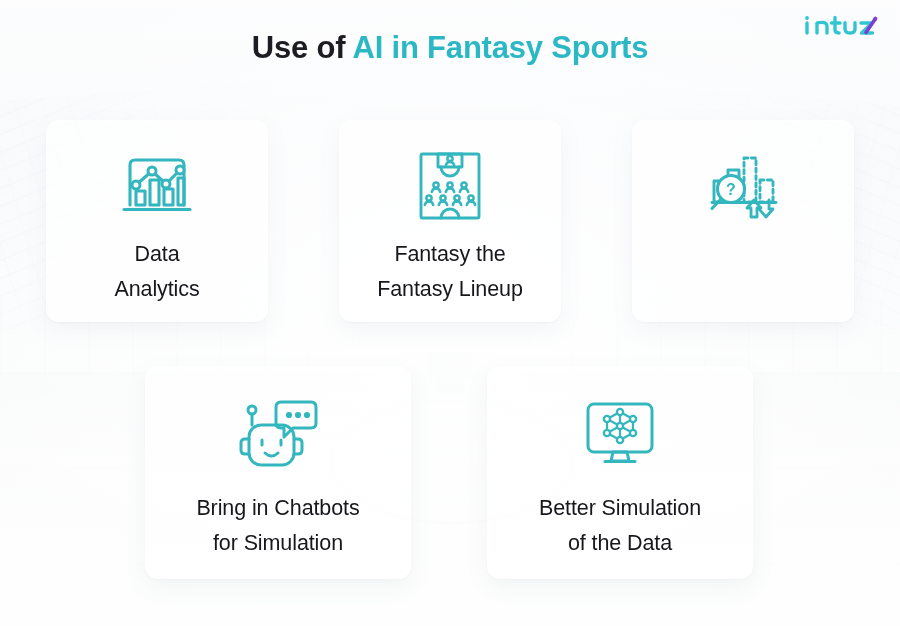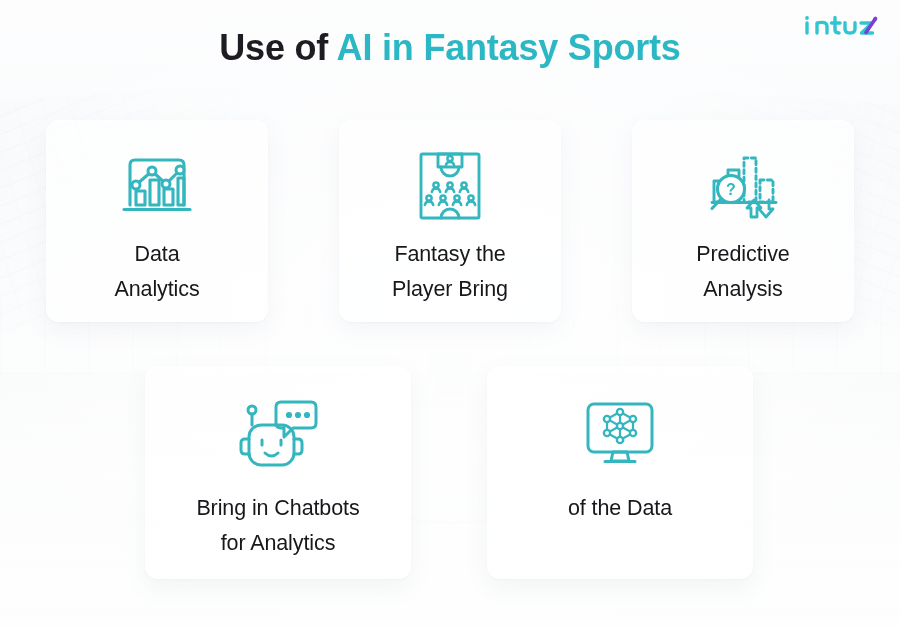--- a/index.html
+++ b/index.html
@@ -110,21 +110,21 @@
   }
   .logo svg { display: block; }
 
   
   .title {
     position: absolute;
     left: 0;
     top: 26px;
     width: 900px;
     text-align: center;
-    font-size: 36px;
+    font-size: 31px;
     font-weight: bold;
     letter-spacing: -0.2px;
     line-height: 44px;
     color: #1c1c22;
     white-space: nowrap;
   }
   .title .accent { color: #2bb8c4; }
   .title .plain { font-weight: bold; }
 
   
@@ -287,21 +287,21 @@
             <path d="M23.8 55 a4.3 4.3 0 0 1 8.4 0"></path>
           <circle cx="42" cy="48" r="2.6"></circle>
             <path d="M37.8 55 a4.3 4.3 0 0 1 8.4 0"></path>
           <circle cx="56" cy="48" r="2.6"></circle>
             <path d="M51.8 55 a4.3 4.3 0 0 1 8.4 0"></path>
         </g>
       </svg>
     </div>
     <div class="card-text">
       <div class="ln-reg">Fantasy the</div>
-      <div class="ln-bold">Player Bring</div>
+      <div class="ln-bold">Fantasy Lineup</div>
     </div>
   </div>
 
   <div class="card top" id="card-predictive">
     <div class="card-icon">
       <svg width="78" height="72" viewBox="0 0 78 72">
         <g fill="none" stroke="#34b6bf" stroke-width="2.9" stroke-linecap="round" stroke-linejoin="round">
 
           <rect x="10" y="31" width="11" height="21"></rect>
           <rect x="24" y="20" width="11" height="32"></rect>
@@ -315,24 +315,20 @@
           <circle cx="27" cy="39" r="13.5"></circle>
           <line x1="17.2" y1="48.8" x2="8" y2="58.5"></line>
         </g>
         <text x="27" y="45" text-anchor="middle" font-family="Liberation Sans, sans-serif" font-size="16" font-weight="bold" fill="#34b6bf">?</text>
 
         <g fill="none" stroke="#34b6bf" stroke-width="2.8" stroke-linecap="round" stroke-linejoin="round">
           <path d="M47 67 V58 H43 L50 50 L57 58 H53 V67 Z"></path>
           <path d="M65 50 V59 H69 L62 67 L55.4 59.4"></path>
         </g>
       </svg>
-    </div>
-    <div class="card-text">
-      <div class="ln-reg">Predictive</div>
-      <div class="ln-bold">Analysis</div>
     </div>
   </div>
 
   <div class="card bottom" id="card-chatbots">
     <div class="card-icon">
       <svg width="82" height="72" viewBox="0 0 82 72">
         <g fill="none" stroke="#34b6bf" stroke-width="3" stroke-linecap="round" stroke-linejoin="round">
 
           <line x1="15" y1="27" x2="15" y2="16"></line>
           <circle cx="15" cy="12" r="4"></circle>
@@ -351,21 +347,21 @@
         </g>
         <g fill="#34b6bf">
           <circle cx="52" cy="17" r="3.1"></circle>
           <circle cx="61" cy="17" r="3.1"></circle>
           <circle cx="70" cy="17" r="3.1"></circle>
         </g>
       </svg>
     </div>
     <div class="card-text">
       <div class="ln-bold">Bring in Chatbots</div>
-      <div class="ln-reg">for Analytics</div>
+      <div class="ln-reg">for Simulation</div>
     </div>
   </div>
 
   <div class="card bottom" id="card-simulation">
     <div class="card-icon">
       <svg width="74" height="70" viewBox="0 0 74 70">
         <g fill="none" stroke="#34b6bf" stroke-width="3" stroke-linecap="round" stroke-linejoin="round">
           <rect x="5" y="5" width="64" height="48" rx="6"></rect>
           <path d="M28 62 L30 53 H44 L46 62 Z"></path>
           <line x1="22" y1="62.5" x2="52" y2="62.5"></line>
@@ -382,17 +378,18 @@
           <circle cx="24" cy="20" r="3.1"></circle>
           <circle cx="50" cy="20" r="3.1"></circle>
           <circle cx="24" cy="34" r="3.1"></circle>
           <circle cx="50" cy="34" r="3.1"></circle>
           <circle cx="37" cy="41" r="3.1"></circle>
           <circle cx="37" cy="27" r="3.1"></circle>
         </g>
       </svg>
     </div>
     <div class="card-text">
+      <div class="ln-bold">Better Simulation</div>
       <div class="ln-reg">of the Data</div>
     </div>
   </div>
 
 </div>
 
 </body></html>

